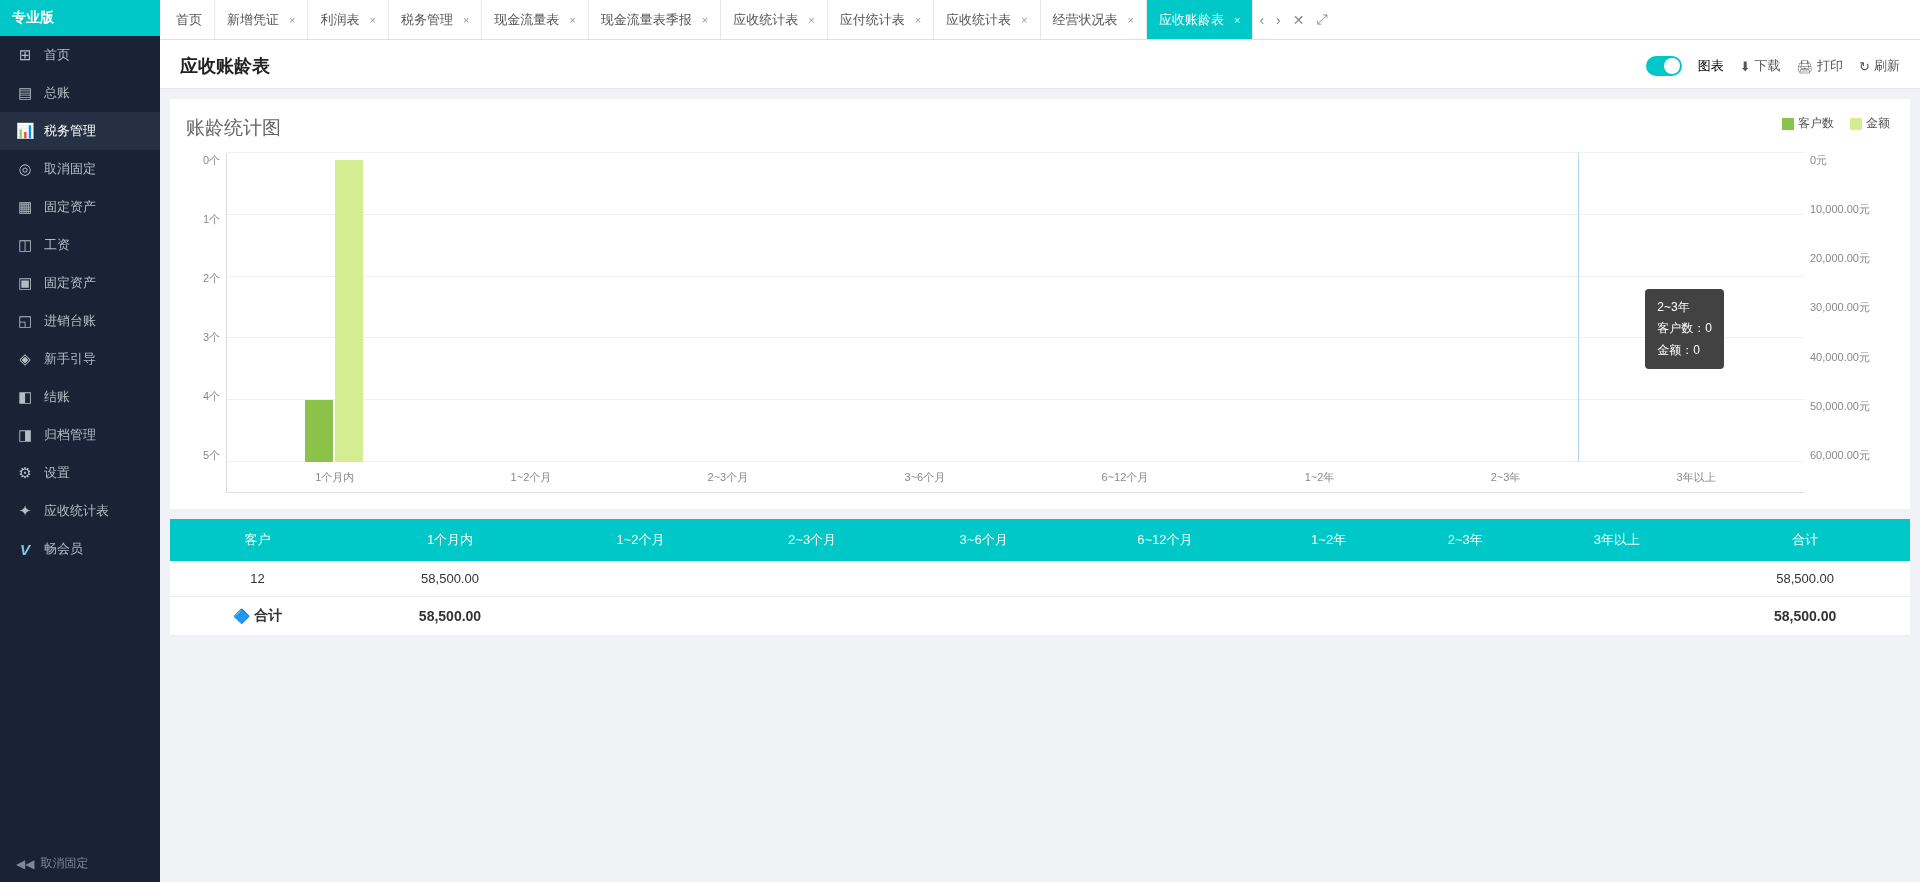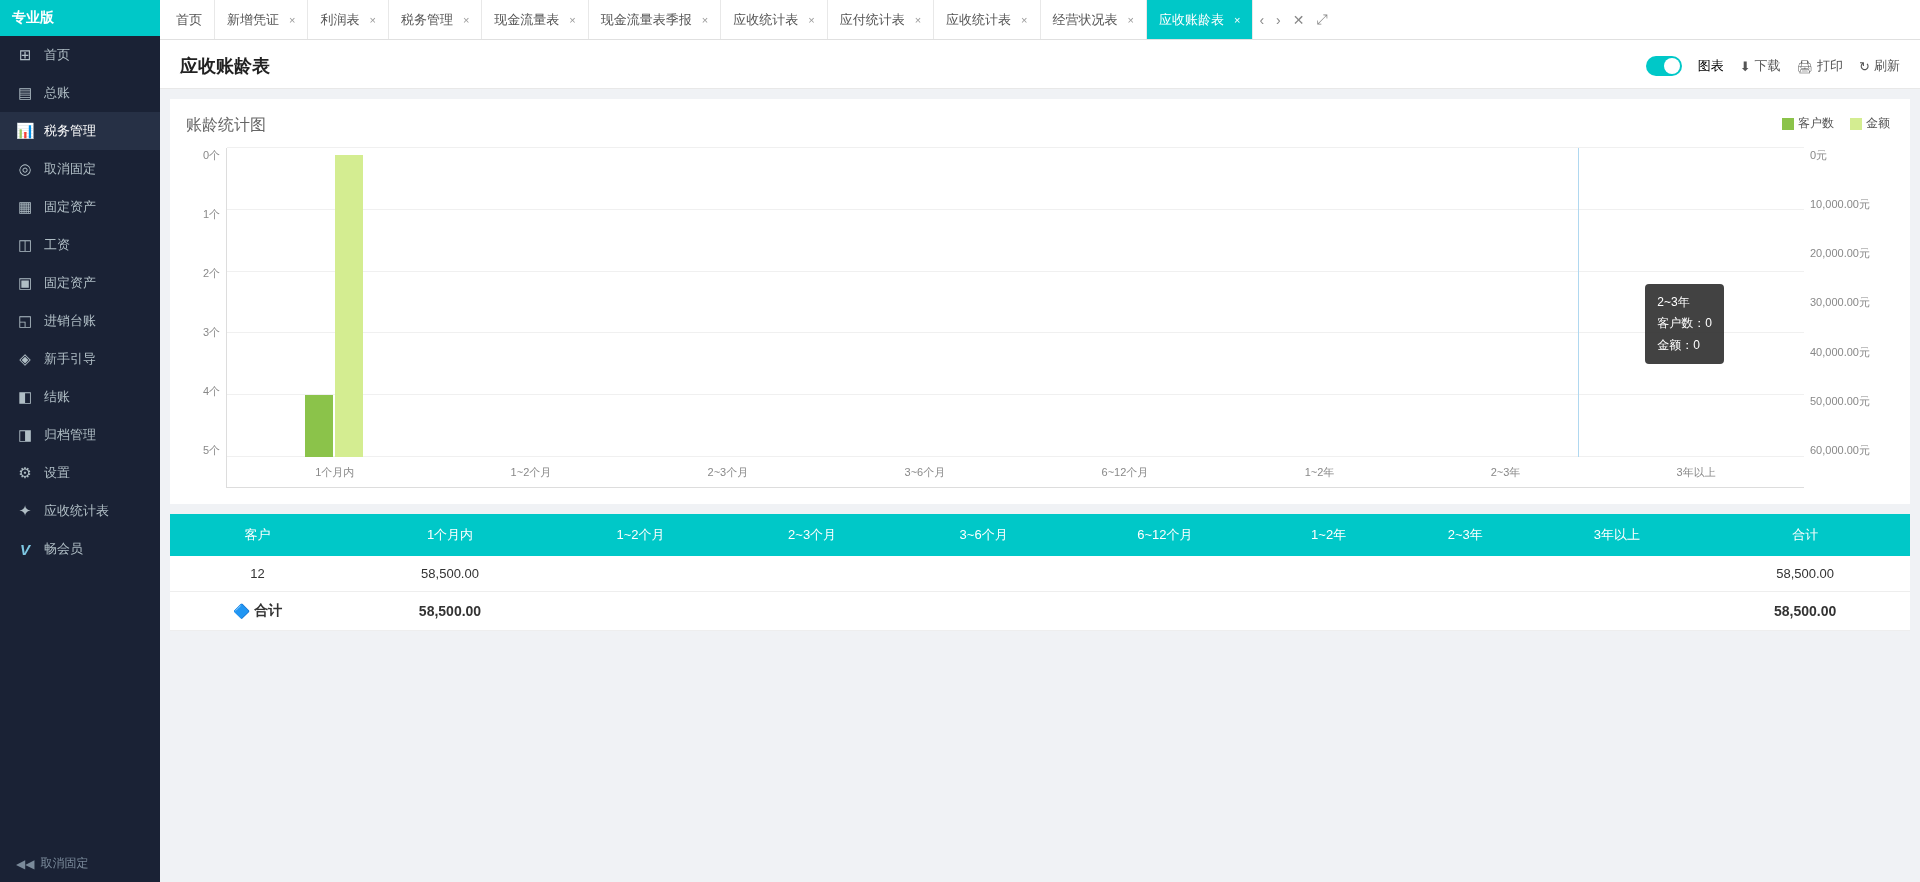--- a/index.html
+++ b/index.html
@@ -163,21 +163,21 @@
 
     
     .chart-section {
       background: #fff;
       margin: 10px;
       padding: 16px;
       flex-shrink: 0;
       position: relative;
     }
     .chart-title {
-      font-size: 16px;
+      font-size: 19px;
       color: #666;
       margin-bottom: 12px;
     }
     .chart-legend {
       position: absolute;
       top: 16px;
       right: 20px;
       display: flex;
       align-items: center;
       gap: 16px;

